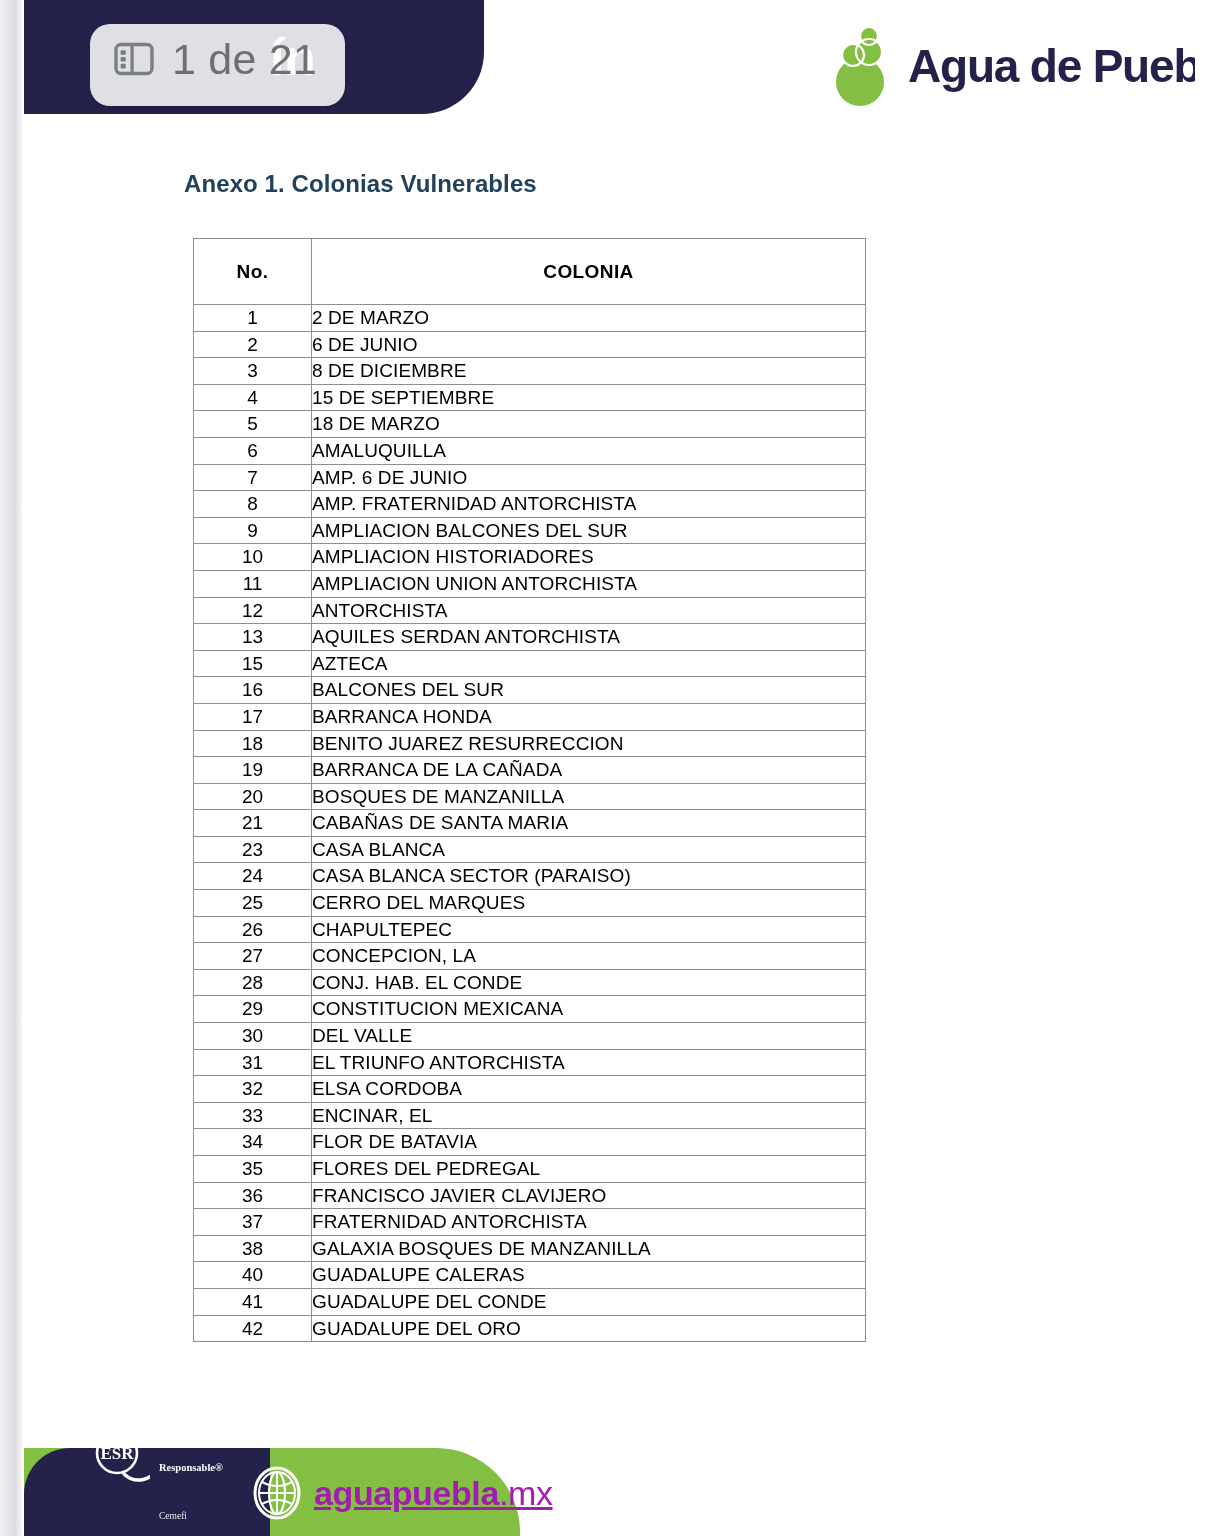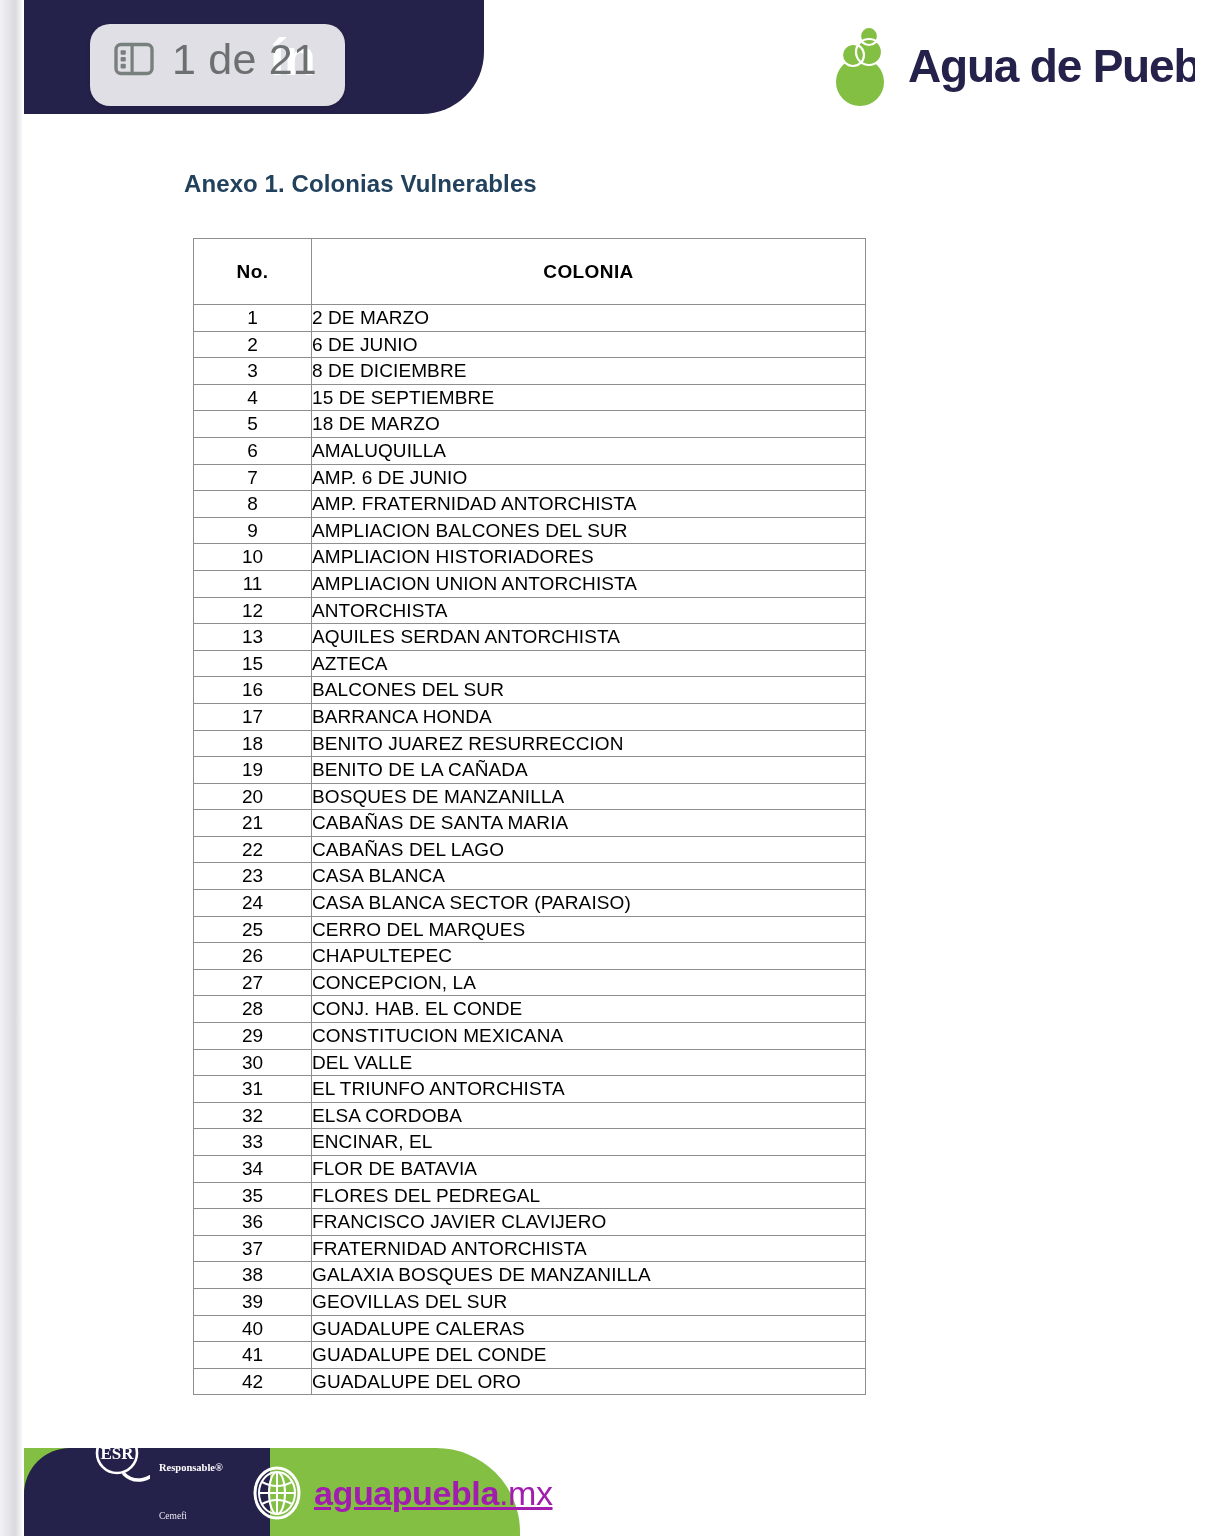--- a/index.html
+++ b/index.html
@@ -342,35 +342,31 @@
         <tr>
           <td class="cell-no">17</td>
           <td class="cell-col">BARRANCA HONDA</td>
         </tr>
         <tr>
           <td class="cell-no">18</td>
           <td class="cell-col">BENITO JUAREZ RESURRECCION</td>
         </tr>
         <tr>
           <td class="cell-no">19</td>
-          <td class="cell-col">BENITO DE LA CAÑADA</td>
+          <td class="cell-col">BARRANCA DE LA CAÑADA</td>
         </tr>
         <tr>
           <td class="cell-no">20</td>
           <td class="cell-col">BOSQUES DE MANZANILLA</td>
         </tr>
         <tr>
           <td class="cell-no">21</td>
           <td class="cell-col">CABAÑAS DE SANTA MARIA</td>
         </tr>
         <tr>
-          <td class="cell-no">22</td>
-          <td class="cell-col">CABAÑAS DEL LAGO</td>
-        </tr>
-        <tr>
           <td class="cell-no">23</td>
           <td class="cell-col">CASA BLANCA</td>
         </tr>
         <tr>
           <td class="cell-no">24</td>
           <td class="cell-col">CASA BLANCA SECTOR (PARAISO)</td>
         </tr>
         <tr>
           <td class="cell-no">25</td>
           <td class="cell-col">CERRO DEL MARQUES</td>
@@ -419,24 +415,20 @@
           <td class="cell-no">36</td>
           <td class="cell-col">FRANCISCO JAVIER CLAVIJERO</td>
         </tr>
         <tr>
           <td class="cell-no">37</td>
           <td class="cell-col">FRATERNIDAD ANTORCHISTA</td>
         </tr>
         <tr>
           <td class="cell-no">38</td>
           <td class="cell-col">GALAXIA BOSQUES DE MANZANILLA</td>
-        </tr>
-        <tr>
-          <td class="cell-no">39</td>
-          <td class="cell-col">GEOVILLAS DEL SUR</td>
         </tr>
         <tr>
           <td class="cell-no">40</td>
           <td class="cell-col">GUADALUPE CALERAS</td>
         </tr>
         <tr>
           <td class="cell-no">41</td>
           <td class="cell-col">GUADALUPE DEL CONDE</td>
         </tr>
         <tr>

